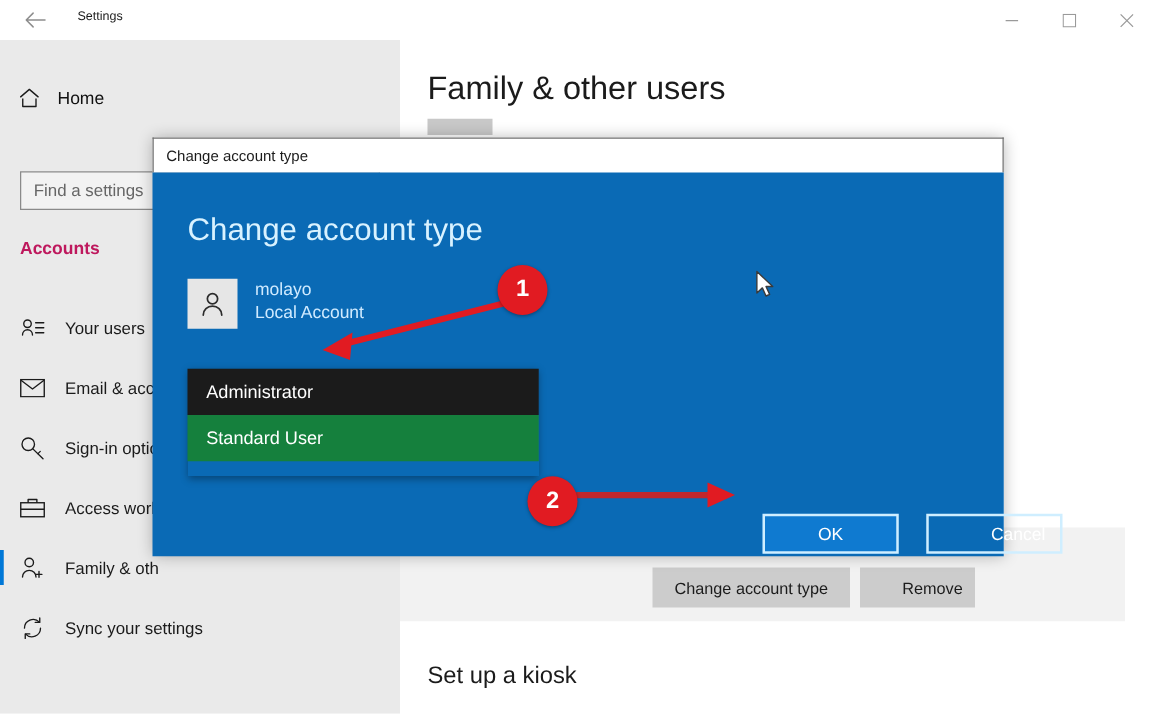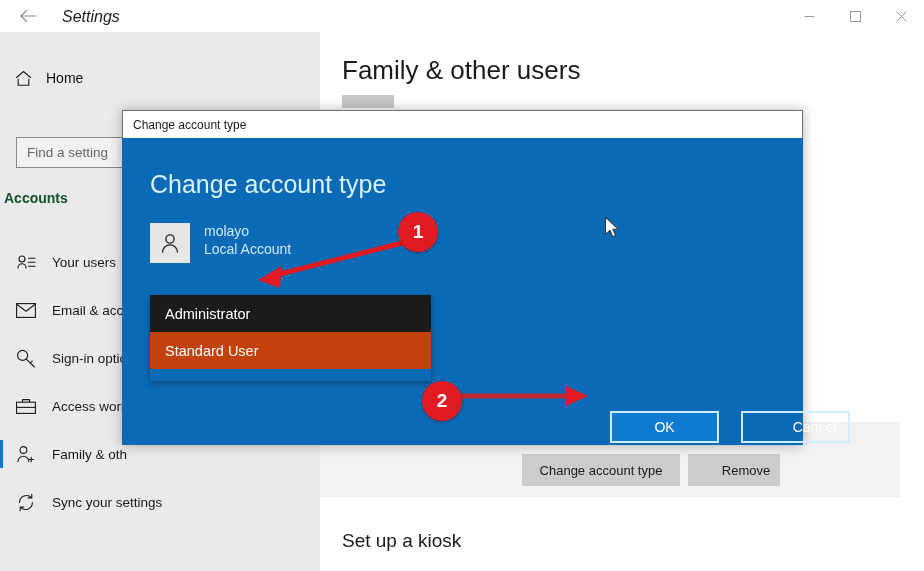--- a/index.html
+++ b/index.html
@@ -21,21 +21,21 @@
   .titlebar {
     position: absolute; left: 0; top: 0; width: 924px; height: 32px;
   }
   .back-btn {
     position: absolute; left: 8px; top: 2px; width: 40px; height: 28px;
     display: flex; align-items: center; justify-content: center;
     color: #8d8d8d; font-size: 16px; line-height: 1;
   }
   .app-title {
     position: absolute; left: 62px; top: 8px;
-    font-size: 16px; color: #1b1b1b; font-style: italic;
+    font-size: 10px; color: #1b1b1b;
   }
   .wincontrols {
     position: absolute; right: 0; top: 0; height: 32px;
     display: flex;
   }
   .wc {
     width: 46px; height: 32px;
     display: flex; align-items: center; justify-content: center;
     color: #9a9a9a;
   }
@@ -53,22 +53,22 @@
   .home-label { font-size: 14px; color: #111; }
 
   .search-box {
     position: absolute; left: 16px; top: 105px; width: 288px; height: 31px;
     background: #f2f2f2; border: 1px solid #8a8a8a;
     display: flex; align-items: center; padding-left: 10px;
   }
   .search-box span { font-size: 13.5px; color: #666; }
 
   .section-title {
-    position: absolute; left: 4px; top: 158px;
-    font-size: 14px; font-weight: bold; color: #14532d;
+    position: absolute; left: 16px; top: 158px;
+    font-size: 14px; font-weight: bold; color: #be185d;
   }
 
   .nav { position: absolute; left: 0; top: 206px; width: 320px; }
   .nav-item {
     position: relative; height: 48px; width: 320px;
     display: flex; align-items: center;
   }
   .nav-item.selected::before {
     content: ""; position: absolute; left: 0; top: 10px;
     width: 3px; height: 28px; background: #0078d7;
@@ -146,21 +146,21 @@
   .dropdown {
     position: absolute; left: 28px; top: 157px;
     width: 281px; height: 86px;
     box-shadow: 0 2px 6px rgba(0,0,0,0.35);
   }
   .dd-opt {
     height: 37px; display: flex; align-items: center; padding-left: 15px;
     font-size: 14.5px; color: #ffffff;
   }
   .dd-opt.first { background: #1b1b1b; }
-  .dd-opt.second { background: #c2410c; }
+  .dd-opt.second { background: #15803d; }
 
   .dlg-buttons {
     position: absolute; left: 488px; top: 273px;
     display: flex; gap: 22px;
   }
   .dbtn {
     width: 109px; height: 32px;
     display: flex; align-items: center; justify-content: center;
     font-size: 14px; color: #ffffff;
     border: 2px solid #cfeeff;
@@ -222,21 +222,21 @@
         <div class="home-ico">
           <svg width="17" height="17" viewBox="0 0 17 17" fill="none">
             <path d="M1.5 7.5L8.5 1.5L15.5 7.5" stroke="#1b1b1b" stroke-width="1.1" stroke-linecap="round" stroke-linejoin="round"></path>
             <path d="M3.2 8.8V15.2H13.8V8.8" stroke="#1b1b1b" stroke-width="1.1" stroke-linejoin="round"></path>
           </svg>
         </div>
         <div class="home-label">Home</div>
       </div>
 
       <div class="search-box">
-        <span title="Find a setting">Find a setting</span>
+        <span title="Find a setting">Find a settings</span>
       </div>
 
       <div class="section-title">Accounts</div>
 
       <div class="nav">
 
         <div class="nav-item">
           <div class="nav-ico">
             <svg width="19" height="17" viewBox="0 0 19 17" fill="none">
               <circle cx="5" cy="5" r="3" stroke="#1b1b1b" stroke-width="1.1"></circle>

